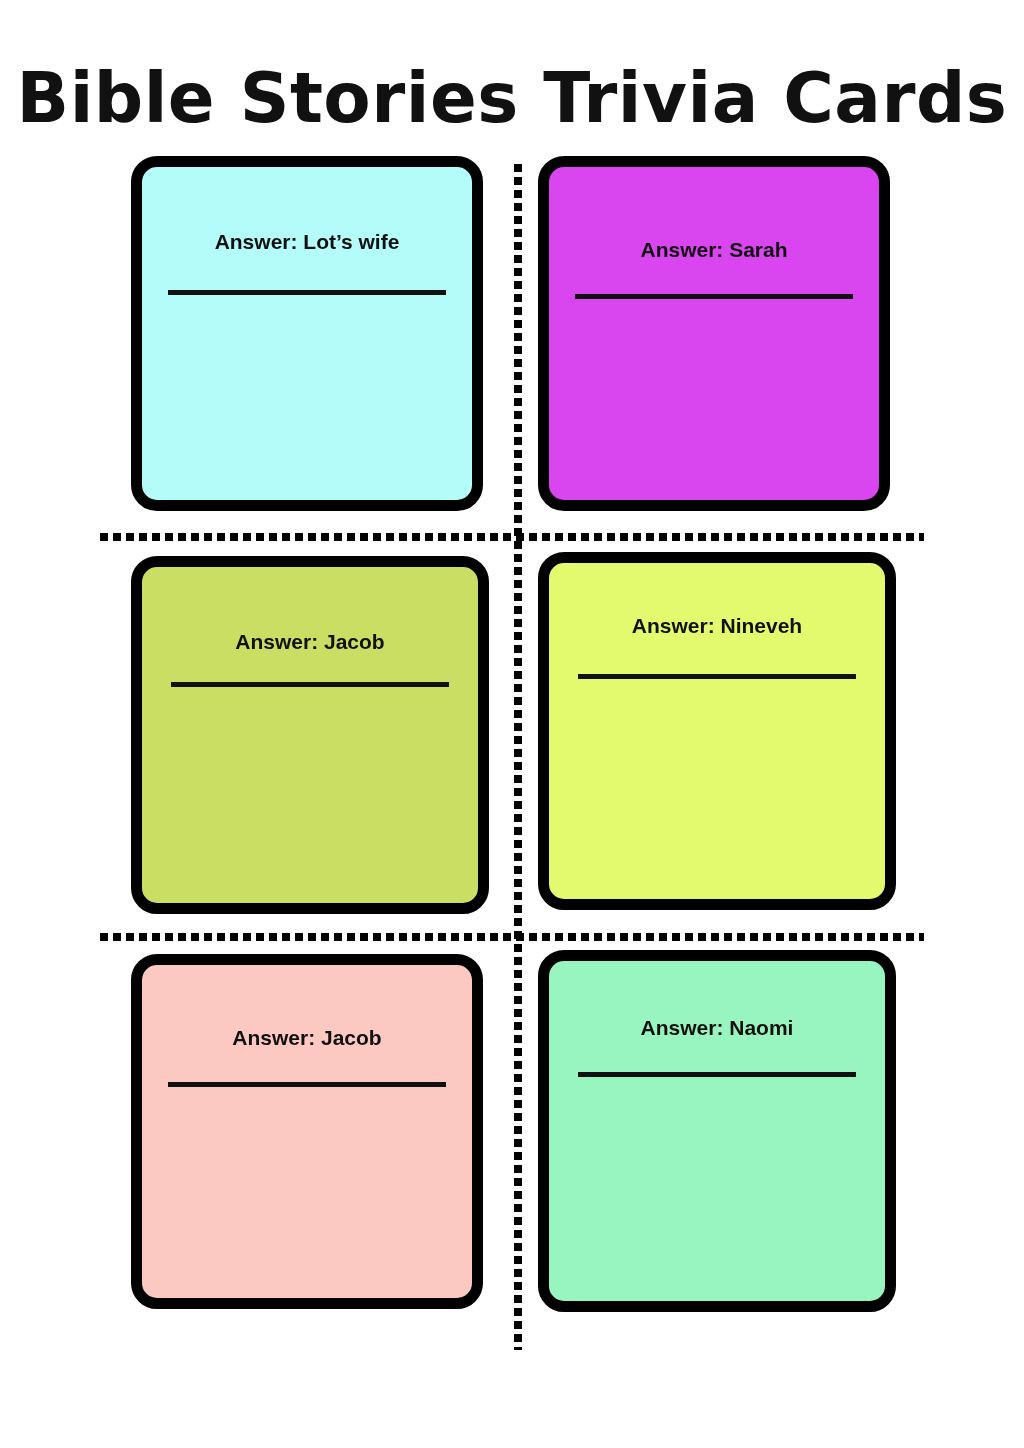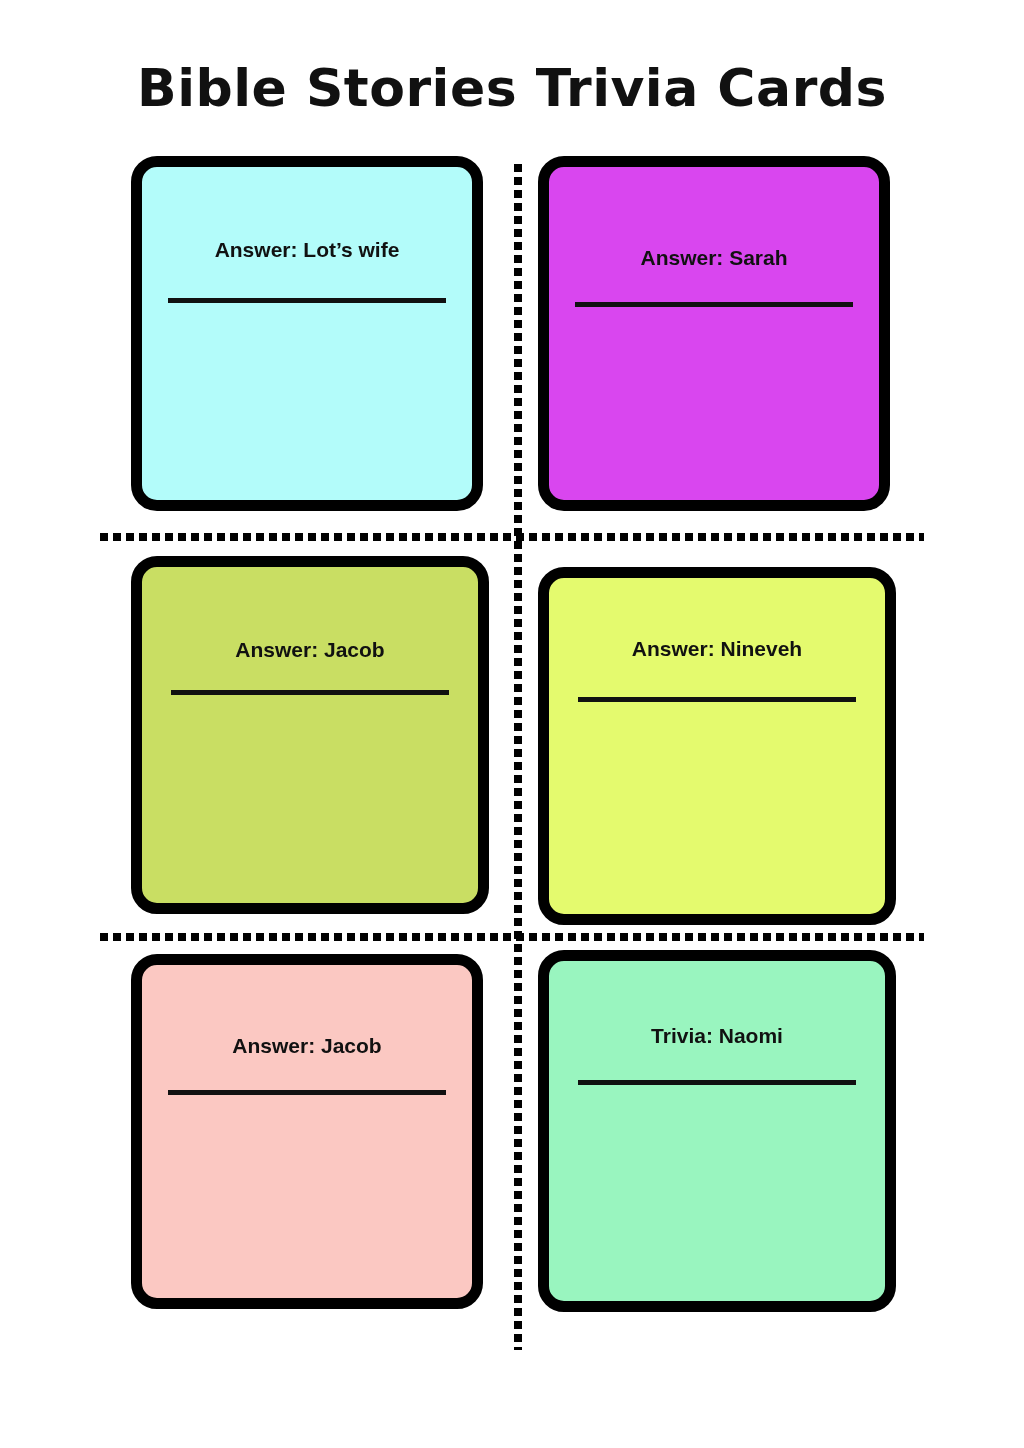--- a/index.html
+++ b/index.html
@@ -17,21 +17,21 @@
 
   
   .page-title {
     position: absolute;
     top: 58px;
     left: 0;
     width: 1024px;
     text-align: center;
     font-family: "DejaVu Sans", sans-serif;
     font-weight: 700;
-    font-size: 52px;
+    font-size: 69px;
     letter-spacing: 0.5px;
     color: #111111;
     white-space: nowrap;
   }
 
   
   .cut-line-h {
     position: absolute;
     height: 8px;
     background-image: linear-gradient(to right, #000 0 8px, transparent 8px 13px);
@@ -51,21 +51,21 @@
     position: absolute;
     box-sizing: border-box;
     border: 11px solid #000000;
     border-radius: 26px;
     overflow: hidden;
   }
   .card-inner {
     width: 100%;
     height: 100%;
     box-sizing: border-box;
-    padding: 8px 26px;
+    padding: 0 26px;
     display: block;
   }
   .answer-text {
     font-family: "Liberation Sans", sans-serif;
     font-weight: 700;
     font-size: 21px;
     color: #111111;
     text-align: center;
     line-height: 1.2;
     white-space: nowrap;
@@ -101,32 +101,32 @@
   </div>
 </div>
 
 <div class="card" style="left:131px; top:556px; width:358px; height:358px; background:#C9DE63;">
   <div class="card-inner">
     <div class="answer-text" style="padding-top:62px;">Answer: Jacob</div>
     <div class="answer-rule" style="width:278px; margin-top:28px;"></div>
   </div>
 </div>
 
-<div class="card" style="left:538px; top:567px; width:358px; height:358px; background:#E4FA6E;">
+<div class="card" style="left:538px; top:552px; width:358px; height:358px; background:#E4FA6E;">
   <div class="card-inner">
     <div class="answer-text" style="padding-top:50px;">Answer: Nineveh</div>
     <div class="answer-rule" style="width:278px; margin-top:36px;"></div>
   </div>
 </div>
 
 <div class="card" style="left:131px; top:954px; width:352px; height:355px; background:#FBC8C2;">
   <div class="card-inner">
     <div class="answer-text" style="padding-top:60px;">Answer: Jacob</div>
     <div class="answer-rule" style="width:278px; margin-top:32px;"></div>
   </div>
 </div>
 
 <div class="card" style="left:538px; top:950px; width:358px; height:362px; background:#99F5BF;">
   <div class="card-inner">
-    <div class="answer-text" style="padding-top:54px;">Trivia: Naomi</div>
+    <div class="answer-text" style="padding-top:54px;">Answer: Naomi</div>
     <div class="answer-rule" style="width:278px; margin-top:32px;"></div>
   </div>
 </div>
 
 </body></html>

